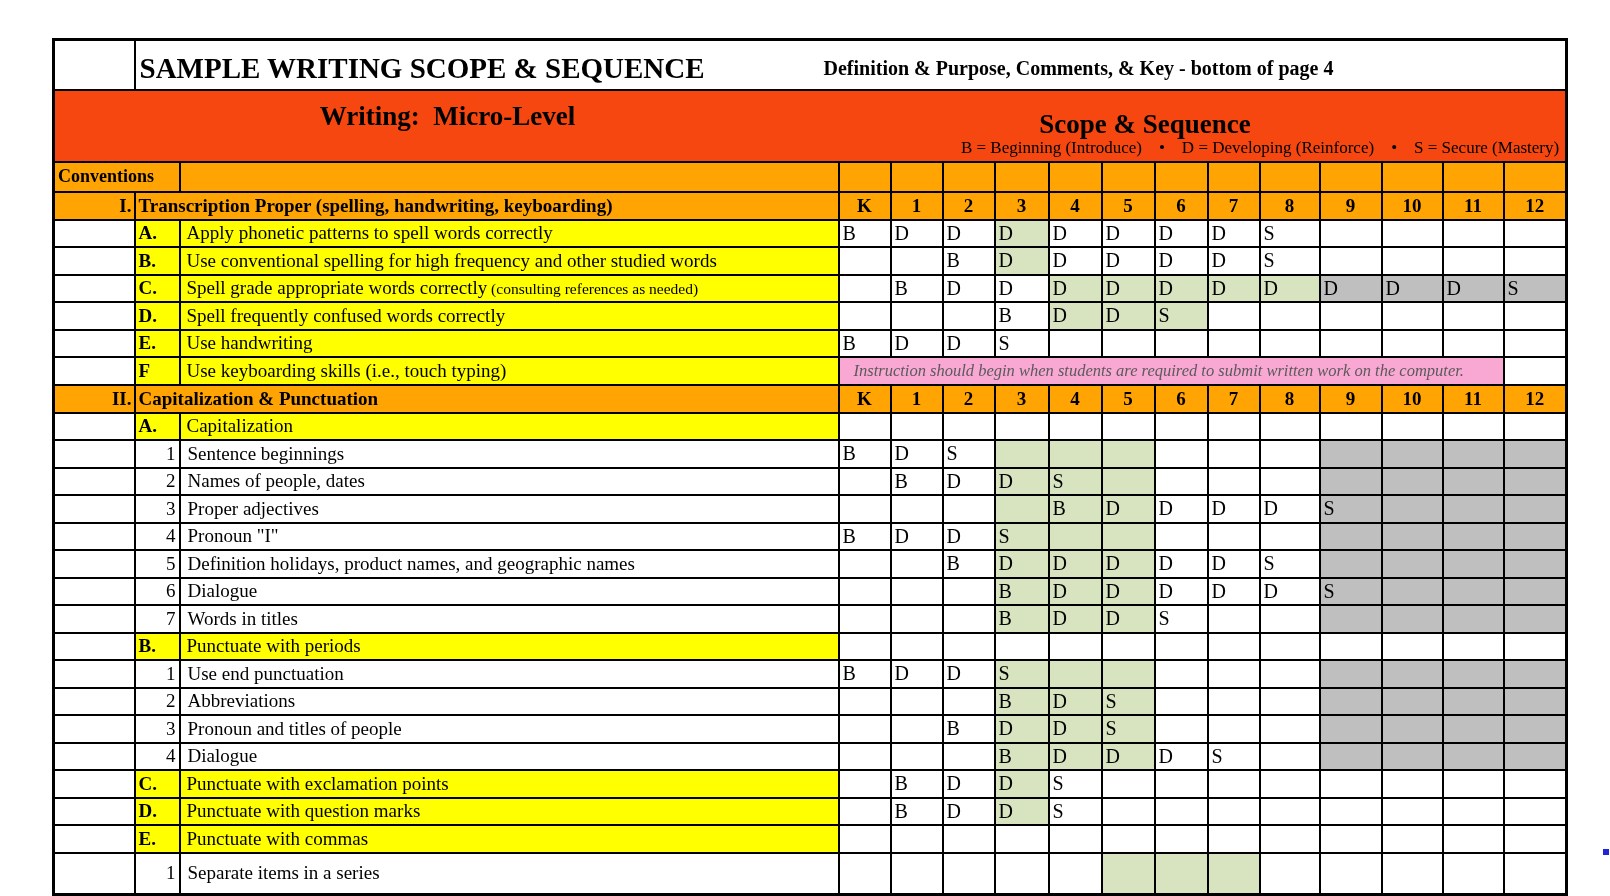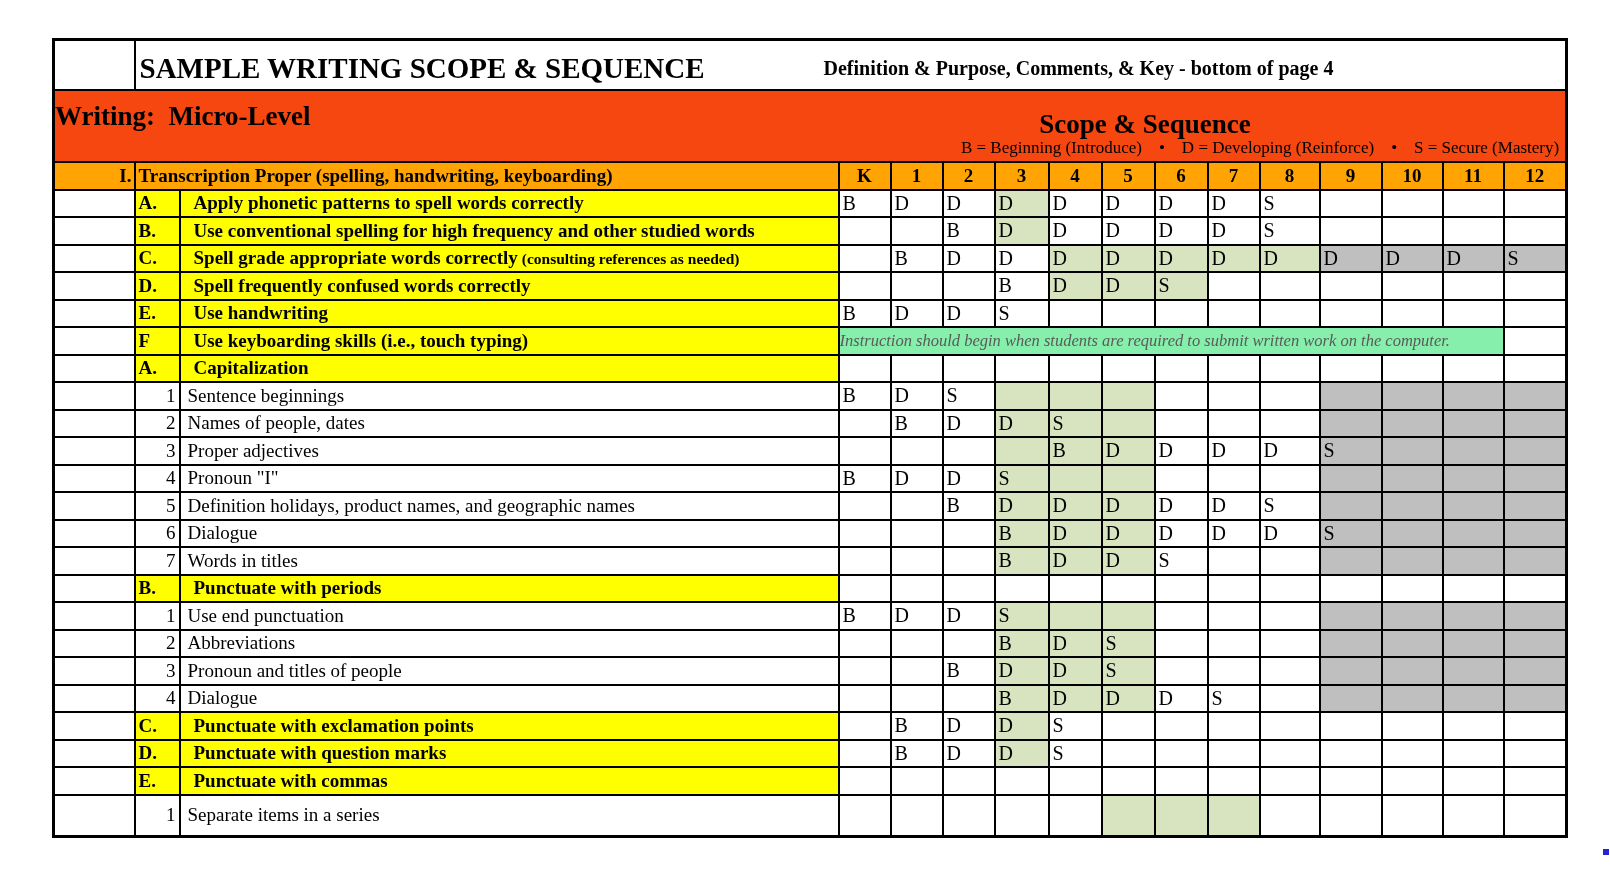--- a/index.html
+++ b/index.html
@@ -31,37 +31,37 @@
   .bg-green{background:var(--green);}
   .bg-gray{background:var(--gray);}
 
   
   .title-inner{position:relative;height:44px;}
   .t-title{position:absolute;left:4px;bottom:2px;font-weight:bold;font-size:29px;white-space:nowrap;}
   .t-sub{position:absolute;left:688px;bottom:7px;font-weight:bold;font-size:20px;white-space:nowrap;}
 
   
   .banner-inner{position:relative;height:68px;}
-  .b-writing{position:absolute;left:0;top:9px;width:785px;font-weight:bold;font-size:27px;white-space:nowrap;}
+  .b-writing{position:absolute;left:0;top:9px;width:785px;text-align:center;font-weight:bold;font-size:27px;white-space:nowrap;}
   .b-scope{position:absolute;left:726px;top:9px;width:728px;text-align:center;font-weight:bold;font-size:27px;white-space:nowrap;margin-top:8px;}
   .b-key{position:absolute;right:6px;bottom:2px;font-size:17px;white-space:nowrap;}
 
   
   .conv-label{font-weight:bold;font-size:18px;padding-left:3px;white-space:nowrap;}
   .sec-num{font-weight:bold;font-size:19px;text-align:right;padding-right:2px;}
   .sec-title{font-weight:bold;font-size:19px;padding-left:3px;white-space:nowrap;}
   .sec-grade{font-weight:bold;font-size:19px;text-align:center;}
   .gutter{background:#fff;}
   .sub-num{font-weight:bold;font-size:19px;padding-left:3px;}
-  .sub-desc{font-weight:bold;font-size:19px;padding-left:13px;white-space:nowrap;}
+  .sub-desc{font-weight:normal;font-size:19px;padding-left:6px;white-space:nowrap;}
   .sub-desc .small{font-size:15.5px;}
   .item-num{font-size:19px;text-align:right;padding-right:3px;}
   .item-desc{font-size:19px;padding-left:7px;white-space:nowrap;}
   .gcell{font-size:20px;padding-left:3px;white-space:nowrap;}
-  .note-cell{font-style:italic;font-size:16.5px;color:var(--note);white-space:nowrap;background:#86efac;}
+  .note-cell{font-style:italic;font-size:16.5px;color:var(--note);padding-left:14px;white-space:nowrap;background:#f9a8d4;}
 
   .stray-dot{position:absolute;left:1603px;top:849px;width:6px;height:6px;background:var(--dot);}
 </style>
 </head>
 <body>
 
 <div class="sheet">
   <table id="grid">
     <colgroup>
       <col style="width:81px">
@@ -93,20 +93,37 @@
       </tr>
       <tr class="k-banner">
         <td colspan="16" class="banner-cell">
           <div class="banner-inner">
             <div class="b-writing">Writing:&nbsp; Micro-Level</div>
             <div class="b-scope">Scope &amp; Sequence</div>
             <div class="b-key">B = Beginning (Introduce)&nbsp;&nbsp;&nbsp;&nbsp;•&nbsp;&nbsp;&nbsp;&nbsp;D = Developing (Reinforce)&nbsp;&nbsp;&nbsp;&nbsp;•&nbsp;&nbsp;&nbsp;&nbsp;S = Secure (Mastery)</div>
           </div>
         </td>
       </tr>
+    <tr class="k-conventions">
+          <td class="conv-label orange" colspan="2">Conventions</td>
+          <td class="orange" colspan="1"></td>
+          <td class="orange gcell"></td>
+          <td class="orange gcell"></td>
+          <td class="orange gcell"></td>
+          <td class="orange gcell"></td>
+          <td class="orange gcell"></td>
+          <td class="orange gcell"></td>
+          <td class="orange gcell"></td>
+          <td class="orange gcell"></td>
+          <td class="orange gcell"></td>
+          <td class="orange gcell"></td>
+          <td class="orange gcell"></td>
+          <td class="orange gcell"></td>
+          <td class="orange gcell"></td>
+        </tr>
         <tr class="k-section">
           <td class="sec-num orange">I.</td>
           <td class="sec-title orange" colspan="2">Transcription Proper (spelling, handwriting, keyboarding)</td>
           <td class="sec-grade orange">K</td>
           <td class="sec-grade orange">1</td>
           <td class="sec-grade orange">2</td>
           <td class="sec-grade orange">3</td>
           <td class="sec-grade orange">4</td>
           <td class="sec-grade orange">5</td>
           <td class="sec-grade orange">6</td>
@@ -207,20 +224,37 @@
           <td class="gcell"></td>
           <td class="gcell"></td>
         </tr>
         <tr class="k-note">
           <td class="gutter"></td>
           <td class="sub-num yellow">F</td>
           <td class="sub-desc yellow">Use keyboarding skills (i.e., touch typing)</td>
           <td class="note-cell" colspan="12">Instruction should begin when students are required to submit written work on the computer.</td>
           <td class="gcell"></td>
         </tr>
+        <tr class="k-section">
+          <td class="sec-num orange">II.</td>
+          <td class="sec-title orange" colspan="2">Capitalization &amp; Punctuation</td>
+          <td class="sec-grade orange">K</td>
+          <td class="sec-grade orange">1</td>
+          <td class="sec-grade orange">2</td>
+          <td class="sec-grade orange">3</td>
+          <td class="sec-grade orange">4</td>
+          <td class="sec-grade orange">5</td>
+          <td class="sec-grade orange">6</td>
+          <td class="sec-grade orange">7</td>
+          <td class="sec-grade orange">8</td>
+          <td class="sec-grade orange">9</td>
+          <td class="sec-grade orange">10</td>
+          <td class="sec-grade orange">11</td>
+          <td class="sec-grade orange">12</td>
+        </tr>
         <tr class="k-sub">
           <td class="gutter"></td>
           <td class="sub-num yellow">A.</td>
           <td class="sub-desc yellow">Capitalization</td>
           <td class="gcell"></td>
           <td class="gcell"></td>
           <td class="gcell"></td>
           <td class="gcell"></td>
           <td class="gcell"></td>
           <td class="gcell"></td>

